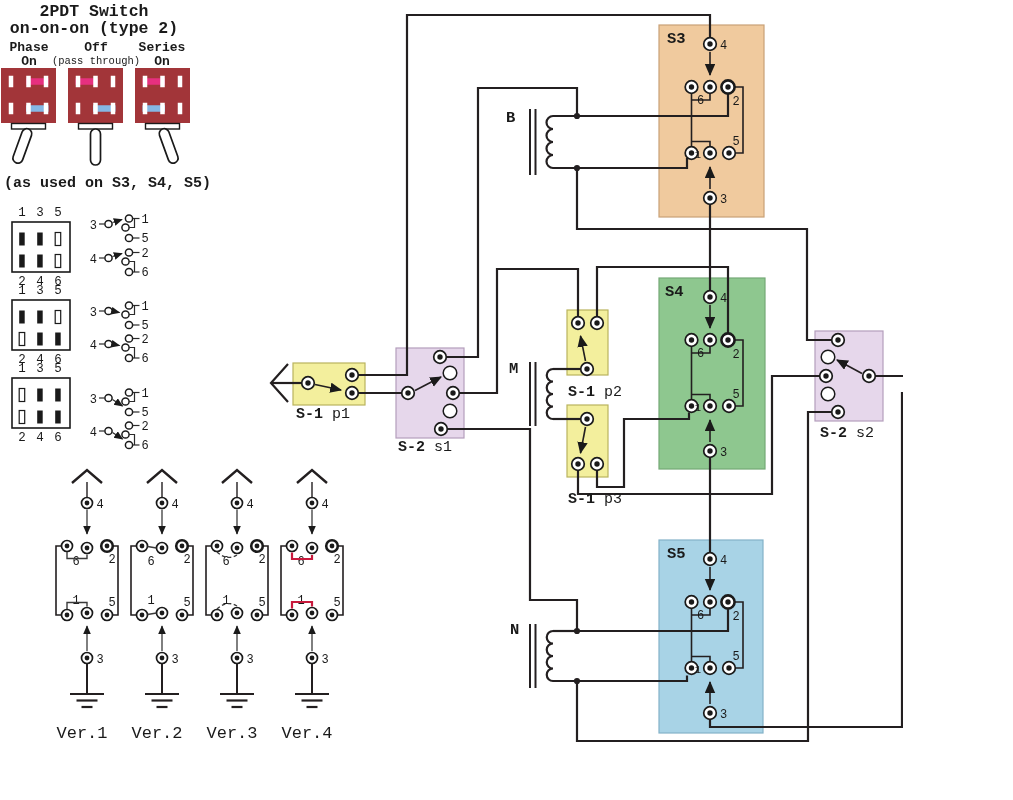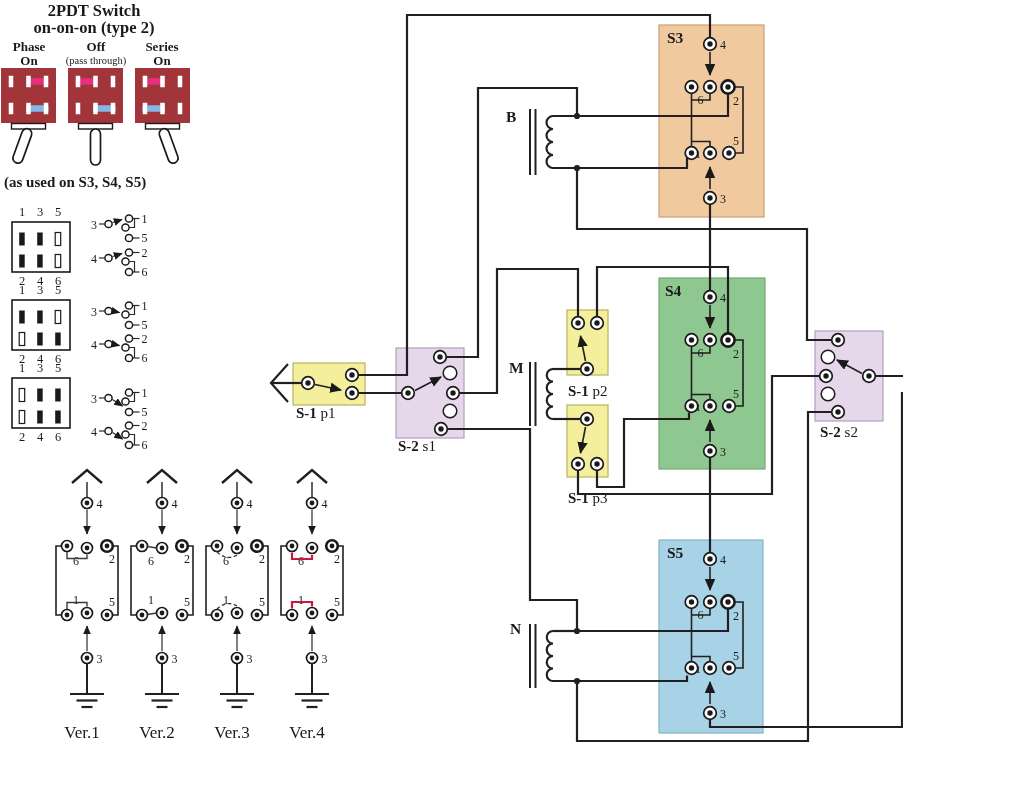--- a/index.html
+++ b/index.html
@@ -1,17 +1,17 @@
 <!DOCTYPE html>
 <html><head>
 <meta charset="utf-8">
 <style>
   html,body{margin:0;padding:0;background:#ffffff;}
   #stage{position:relative;width:903px;height:800px;background:#ffffff;overflow:hidden;
-         font-family:Liberation Serif, serif;}
+         font-family:Liberation Mono, monospace;}
   svg{position:absolute;left:0;top:0;}
   .wire{stroke:#231f20;stroke-width:2.2;fill:none;}
   .coil{stroke:#231f20;stroke-width:2.2;fill:none;}
   .core{stroke:#231f20;stroke-width:2;fill:none;}
   .iw{stroke:#231f20;stroke-width:1.6;fill:none;}
   .aline{stroke:#231f20;stroke-width:1.6;fill:none;}
   .sarrow{stroke:#2b2b2b;stroke-width:1.2;fill:none;}
   .sw1{stroke:#2b2b2b;stroke-width:1.2;fill:none;}
   .vthin{stroke:#3a3a3a;stroke-width:1.4;fill:none;}
   .vdash{stroke:#3a3a3a;stroke-width:1.4;fill:none;stroke-dasharray:3.5 2.6;}

